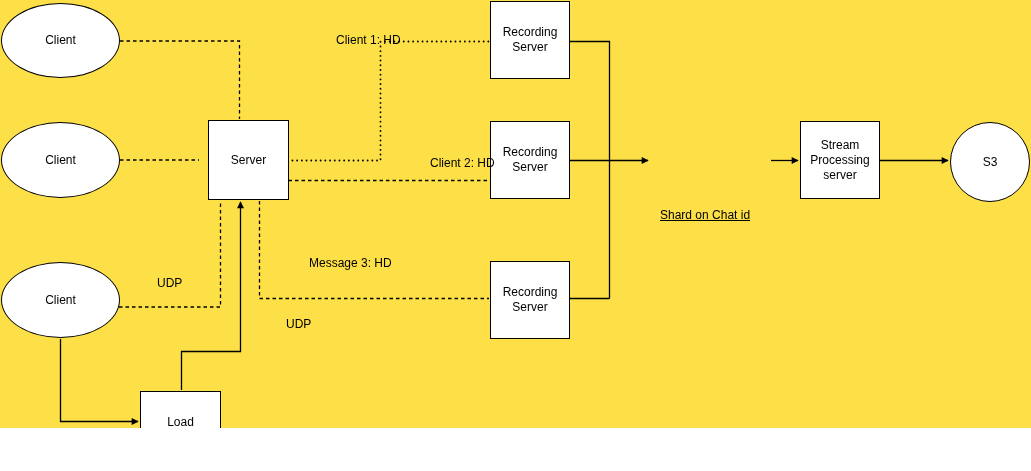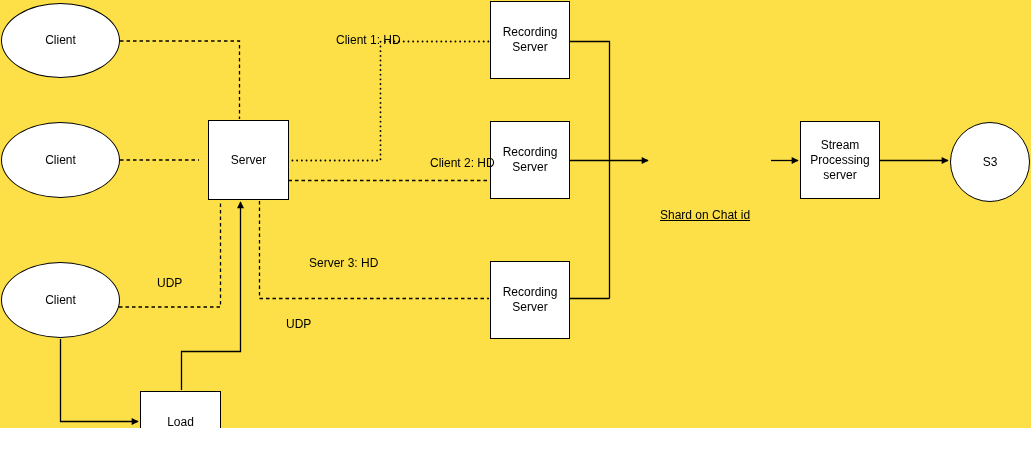--- a/index.html
+++ b/index.html
@@ -112,18 +112,18 @@
   </div>
   <div class="node" id="stream-proc">
     <span>Stream Processing server</span>
   </div>
   <div class="node ellipse" id="s3">
     <span>S3</span>
   </div>
 
   <div class="edge-label" id="lbl-c1">Client 1: HD</div>
   <div class="edge-label" id="lbl-c2">Client 2: HD</div>
-  <div class="edge-label" id="lbl-c3">Server 3: HD</div>
+  <div class="edge-label" id="lbl-c3">Message 3: HD</div>
   <div class="edge-label" id="lbl-udp1">UDP</div>
   <div class="edge-label" id="lbl-udp2">UDP</div>
   <div class="edge-label" id="lbl-shard">Shard on Chat id</div>
 
 </div>
 
 </body></html>

